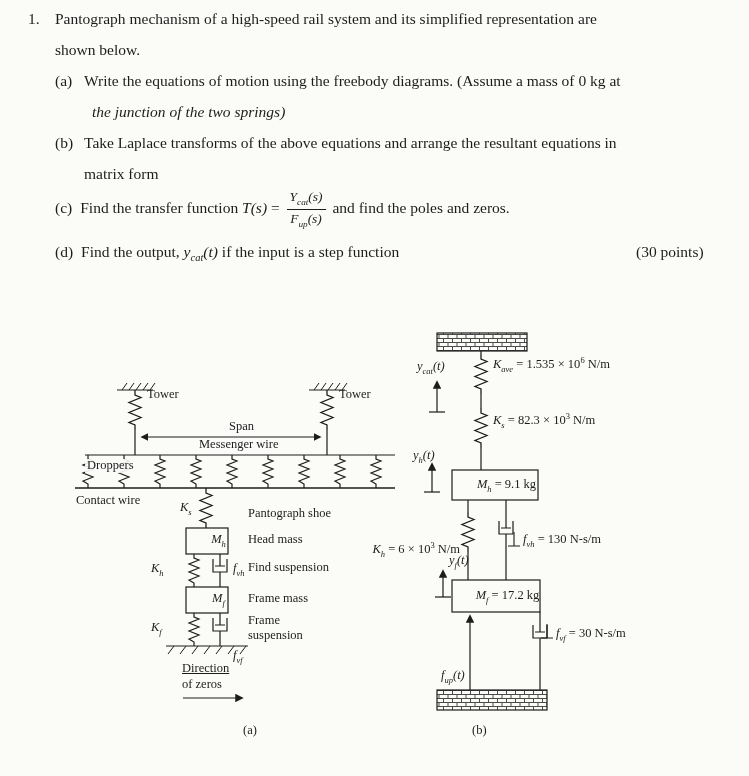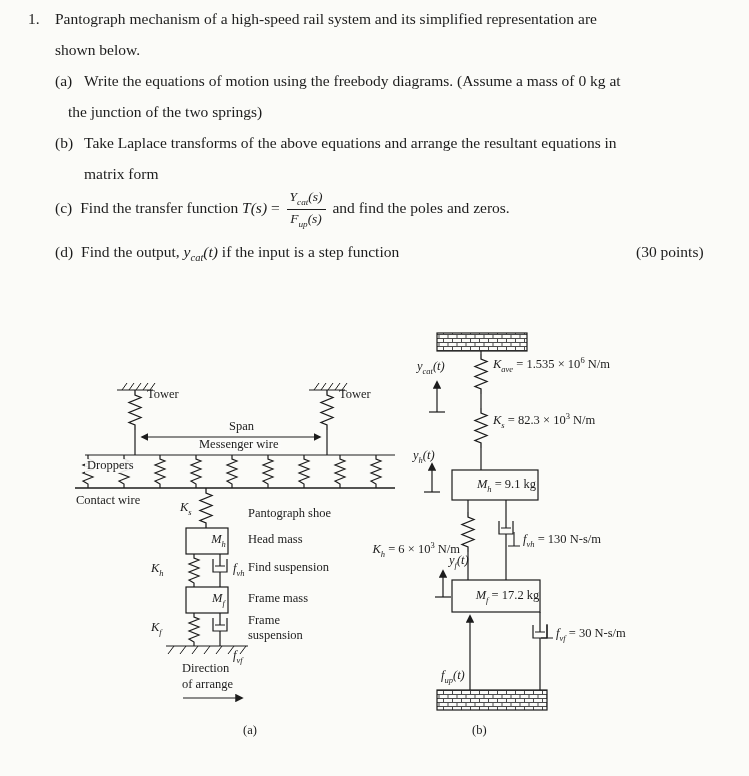--- a/index.html
+++ b/index.html
@@ -33,21 +33,21 @@
 <body>
 
 <div class="page">
 
   <div class="tline" style="left:28px; top:10px;">1.</div>
   <div class="tline" style="left:55px; top:10px;">Pantograph mechanism of a high-speed rail system and its simplified representation are</div>
   <div class="tline" style="left:55px; top:41px;">shown below.</div>
 
   <div class="tline" style="left:55px; top:72px;">(a)</div>
   <div class="tline" style="left:84px; top:72px;">Write the equations of motion using the freebody diagrams. (Assume a mass of 0 kg at</div>
-  <div class="tline" style="left:68px; top:103px;">the junction of the two springs)</div>
+  <div class="tline" style="left:92px; top:103px;font-style:italic;">the junction of the two springs)</div>
 
   <div class="tline" style="left:55px; top:134px;">(b)</div>
   <div class="tline" style="left:84px; top:134px;">Take Laplace transforms of the above equations and arrange the resultant equations in</div>
   <div class="tline" style="left:84px; top:165px;">matrix form</div>
 
   <div class="tline" style="left:55px; top:189px;">
     <span class="item-label">(c)</span><span>Find the transfer function </span><i>T(s)</i><span> = </span><span class="frac"><span class="num"><i>Y</i><sub>cat</sub><i>(s)</i></span><span class="den"><i>F</i><sub>up</sub><i>(s)</i></span></span><span> and find the poles and zeros.</span>
   </div>
 
   <div class="tline" style="left:55px; top:243px;">
@@ -182,22 +182,22 @@
     <div class="lbl" style="left:248px; top:243px;">Head mass</div>
     <div class="lbl" style="left:151px; top:272px;"><i>K</i><sub>h</sub></div>
     <div class="lbl" style="left:233px; top:272px;"><i>f</i><sub>vh</sub></div>
     <div class="lbl" style="left:248px; top:271px;">Find suspension</div>
     <div class="boxlbl" style="left:186px; top:301px; width:42px;"><i>M</i><sub>f</sub></div>
     <div class="lbl" style="left:248px; top:302px;">Frame mass</div>
     <div class="lbl" style="left:151px; top:331px;"><i>K</i><sub>f</sub></div>
     <div class="lbl" style="left:233px; top:332px;margin-top:27px;"><i>f</i><sub>vf</sub></div>
     <div class="lbl" style="left:248px; top:324px;">Frame</div>
     <div class="lbl" style="left:248px; top:339px;">suspension</div>
-    <div class="lbl" style="left:182px; top:372px;">Direction</div>
-    <div class="lbl" style="left:182px; top:388px;">of arrange</div>
+    <div class="lbl" style="left:182px; top:372px;text-decoration:underline;">Direction</div>
+    <div class="lbl" style="left:182px; top:388px;">of zeros</div>
     <div class="lbl" style="left:243px; top:434px;">(a)</div>
 
     <div class="lbl" style="left:417px; top:70px;"><i>y</i><sub>cat</sub><i>(t)</i></div>
     <div class="lbl" style="left:493px; top:66px;"><i>K</i><sub>ave</sub><span> = 1.535 × 10</span><sup>6</sup><span> N/m</span></div>
     <div class="lbl" style="left:493px; top:122px;"><i>K</i><sub>s</sub><span> = 82.3 × 10</span><sup>3</sup><span> N/m</span></div>
     <div class="lbl" style="left:413px; top:159px;"><i>y</i><sub>h</sub><i>(t)</i></div>
     <div class="boxlbl" style="left:452px; top:187px; width:86px;"><i>M</i><sub>h</sub><span> = 9.1 kg</span></div>
     <div class="lbl" style="left:350px; top:251px; width:110px; text-align:right;"><i>K</i><sub>h</sub><span> = 6 × 10</span><sup>3</sup><span> N/m</span></div>
     <div class="lbl" style="left:523px; top:243px;"><i>f</i><sub>vh</sub><span> = 130 N-s/m</span></div>
     <div class="lbl" style="left:449px; top:264px;"><i>y</i><sub>f</sub><i>(t)</i></div>

